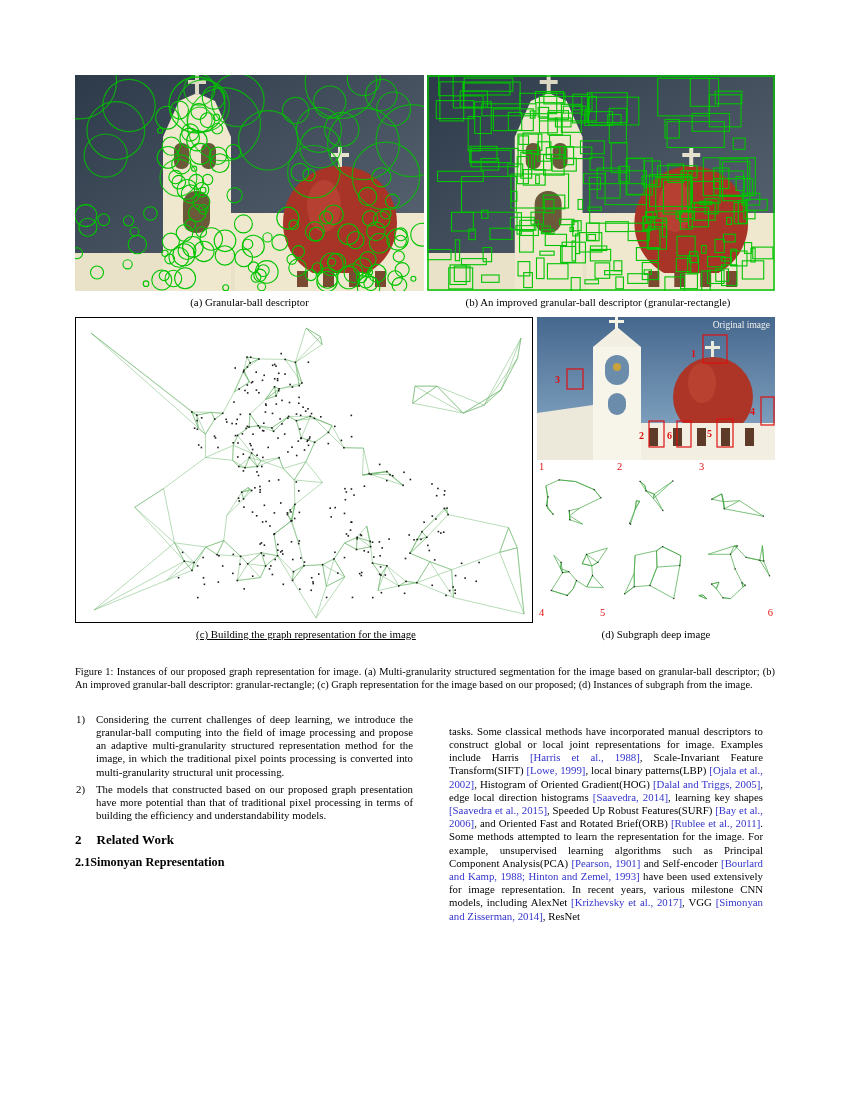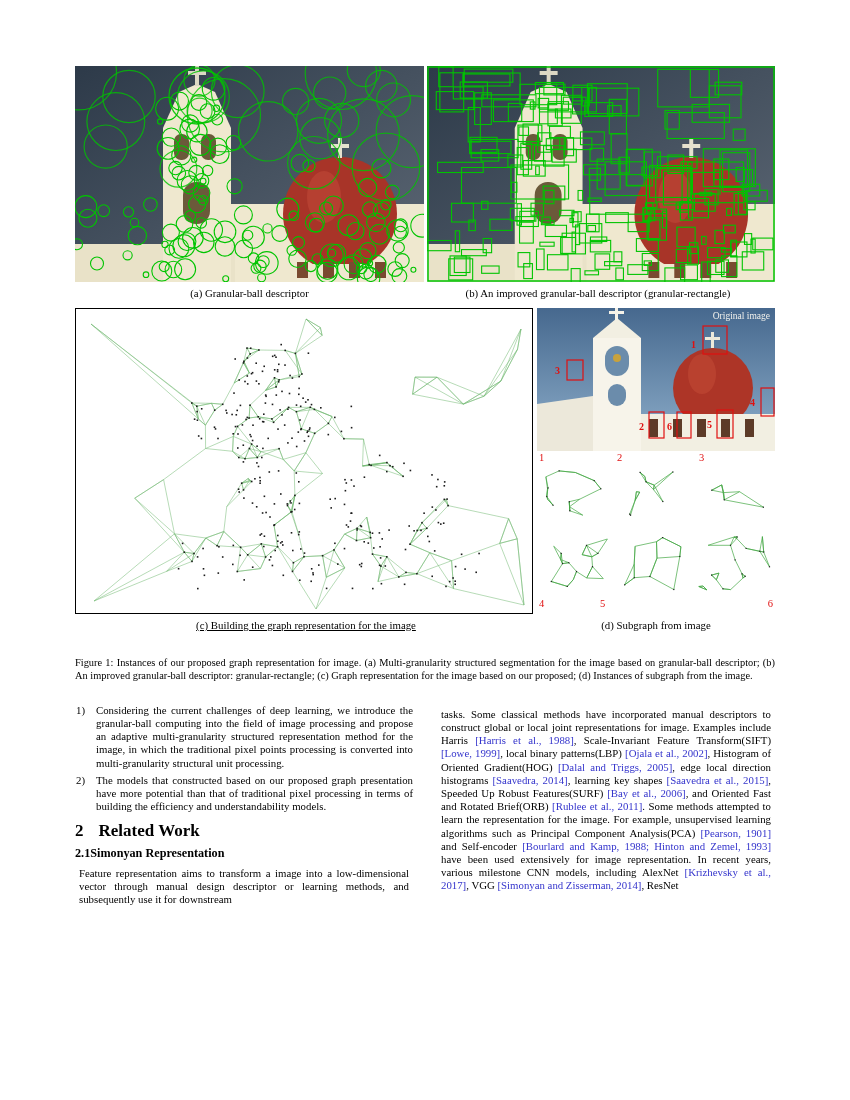--- a/index.html
+++ b/index.html
@@ -1,18 +1,18 @@
 <!DOCTYPE html>
 <html><head>
 <meta charset="utf-8">
 <style>
   html,body{margin:0;padding:0;}
   body{width:850px;height:1100px;background:#ffffff;font-family:"Liberation Serif","DejaVu Serif",serif;color:#000;}
   .page{position:relative;width:850px;height:1100px;background:#fff;overflow:hidden;}
-  .content{position:absolute;left:75px;top:66px;width:700px;}
+  .content{position:absolute;left:75px;top:75px;width:700px;}
 
   .fig-row-top{display:flex;gap:3px;}
   .fig-row-top svg{display:block;background:#3d4a57;}
   .subcaps{display:flex;font-size:10.8px;margin-top:5px;margin-bottom:9px;}
   .subcaps .cap{text-align:center;}
   .cap-a{width:349px;}
   .cap-b{width:348px;}
   .cap-c{width:462px;text-decoration:underline;}
   .cap-d{width:238px;}
 
@@ -29,25 +29,25 @@
   .sgn4{left:2px;top:147px;}.sgn5{left:63px;top:147px;}.sgn6{right:2px;top:147px;}
   .mini1{left:4px;top:13px;} .mini2{left:82px;top:13px;} .mini3{left:160px;top:13px;}
   .mini4{left:4px;top:84px;} .mini5{left:82px;top:82px;} .mini6{left:158px;top:78px;}
 
   .figcaption{margin-top:25px;font-size:10.4px;line-height:13.4px;text-align:justify;}
 
   .columns{display:flex;gap:24px;margin-top:21px;}
   .col{width:338px;font-size:10.8px;line-height:13.2px;text-align:justify;}
   .list-item{position:relative;padding-left:21px;margin-bottom:4px;}
   .list-marker{position:absolute;left:1px;}
-  .section-heading{font-size:17px;font-weight:bold;margin-top:11px;margin-bottom:9px;}
+  .section-heading{font-size:13px;font-weight:bold;margin-top:11px;margin-bottom:9px;}
   .section-heading .num{margin-right:15px;}
   .subsection-heading{font-size:12.2px;font-weight:bold;margin-bottom:7px;}
   .subsection-heading .num{}
-  .para{margin:4px;}
+  .para{margin:12px;}
   .cite{color:#3434cc;}
 </style>
 </head>
 <body>
 
 <div class="page">
   <div class="content">
 
     <div class="figure-block">
       <div class="fig-row-top">
@@ -1467,21 +1467,21 @@
                 <rect x="46.4" y="44.2" width="1.2" height="1.2" fill="#222"></rect>
                 <rect x="49.6" y="46.7" width="1.2" height="1.2" fill="#222"></rect>
                 <rect x="41.5" y="7.3" width="1.2" height="1.2" fill="#222"></rect>
                 <rect x="50.5" y="18.8" width="1.2" height="1.2" fill="#222"></rect>
               </svg>
           </div>
         </div>
       </div>
       <div class="subcaps">
         <div class="cap cap-c">(c) Building the graph representation for the image</div>
-        <div class="cap cap-d">(d) Subgraph from image</div>
+        <div class="cap cap-d">(d) Subgraph deep image</div>
       </div>
     </div>
 
     <p class="figcaption">Figure 1: Instances of our proposed graph representation for image. (a) Multi-granularity structured segmentation for the image based on granular-ball descriptor; (b) An improved granular-ball descriptor: granular-rectangle; (c) Graph representation for the image based on our proposed; (d) Instances of subgraph from the image.</p>
 
     <div class="columns">
       <div class="col">
         <div class="list-item">
           <span class="list-marker">1)</span>
           <span>Considering the current challenges of deep learning, we introduce the granular-ball computing into the field of image processing and propose an adaptive multi-granularity structured representation method for the image, in which the traditional pixel points processing is converted into multi-granularity structural unit processing.</span>
@@ -1489,21 +1489,20 @@
         <div class="list-item">
           <span class="list-marker">2)</span>
           <span>The models that constructed based on our proposed graph presentation have more potential than that of traditional pixel processing in terms of building the efficiency and understandability models.</span>
         </div>
         <div class="section-heading">
           <span class="num">2</span><span>Related Work</span>
         </div>
         <div class="subsection-heading">
           <span class="num">2.1</span><span>Simonyan Representation</span>
         </div>
-        <p class="para">Feature representation aims to transform a image into a low-dimensional vector through manual design descriptor or learning methods, and subsequently use it for downstream</p>
       </div>
       <div class="col">
         <p class="para"><span>tasks. Some classical methods have incorporated manual descriptors to construct global or local joint representations for image. Examples include Harris </span><span class="cite" style="color: rgb(52, 52, 204);">[Harris et al., 1988]</span><span>, Scale-Invariant Feature Transform(SIFT) </span><span class="cite" style="color: rgb(52, 52, 204);">[Lowe, 1999]</span><span>, local binary patterns(LBP) </span><span class="cite" style="color: rgb(52, 52, 204);">[Ojala et al., 2002]</span><span>, Histogram of Oriented Gradient(HOG) </span><span class="cite" style="color: rgb(52, 52, 204);">[Dalal and Triggs, 2005]</span><span>, edge local direction histograms </span><span class="cite" style="color: rgb(52, 52, 204);">[Saavedra, 2014]</span><span>, learning key shapes </span><span class="cite" style="color: rgb(52, 52, 204);">[Saavedra et al., 2015]</span><span>, Speeded Up Robust Features(SURF) </span><span class="cite" style="color: rgb(52, 52, 204);">[Bay et al., 2006]</span><span>, and Oriented Fast and Rotated Brief(ORB) </span><span class="cite" style="color: rgb(52, 52, 204);">[Rublee et al., 2011]</span><span>. Some methods attempted to learn the representation for the image. For example, unsupervised learning algorithms such as Principal Component Analysis(PCA) </span><span class="cite" style="color: rgb(52, 52, 204);">[Pearson, 1901]</span><span> and Self-encoder </span><span class="cite" style="color: rgb(52, 52, 204);">[Bourlard and Kamp, 1988; Hinton and Zemel, 1993]</span><span> have been used extensively for image representation. In recent years, various milestone CNN models, including AlexNet </span><span class="cite" style="color: rgb(52, 52, 204);">[Krizhevsky et al., 2017]</span><span>, VGG </span><span class="cite" style="color: rgb(52, 52, 204);">[Simonyan and Zisserman, 2014]</span><span>, ResNet</span></p>
       </div>
     </div>
 
   </div>
 </div>
 
 </body></html>

